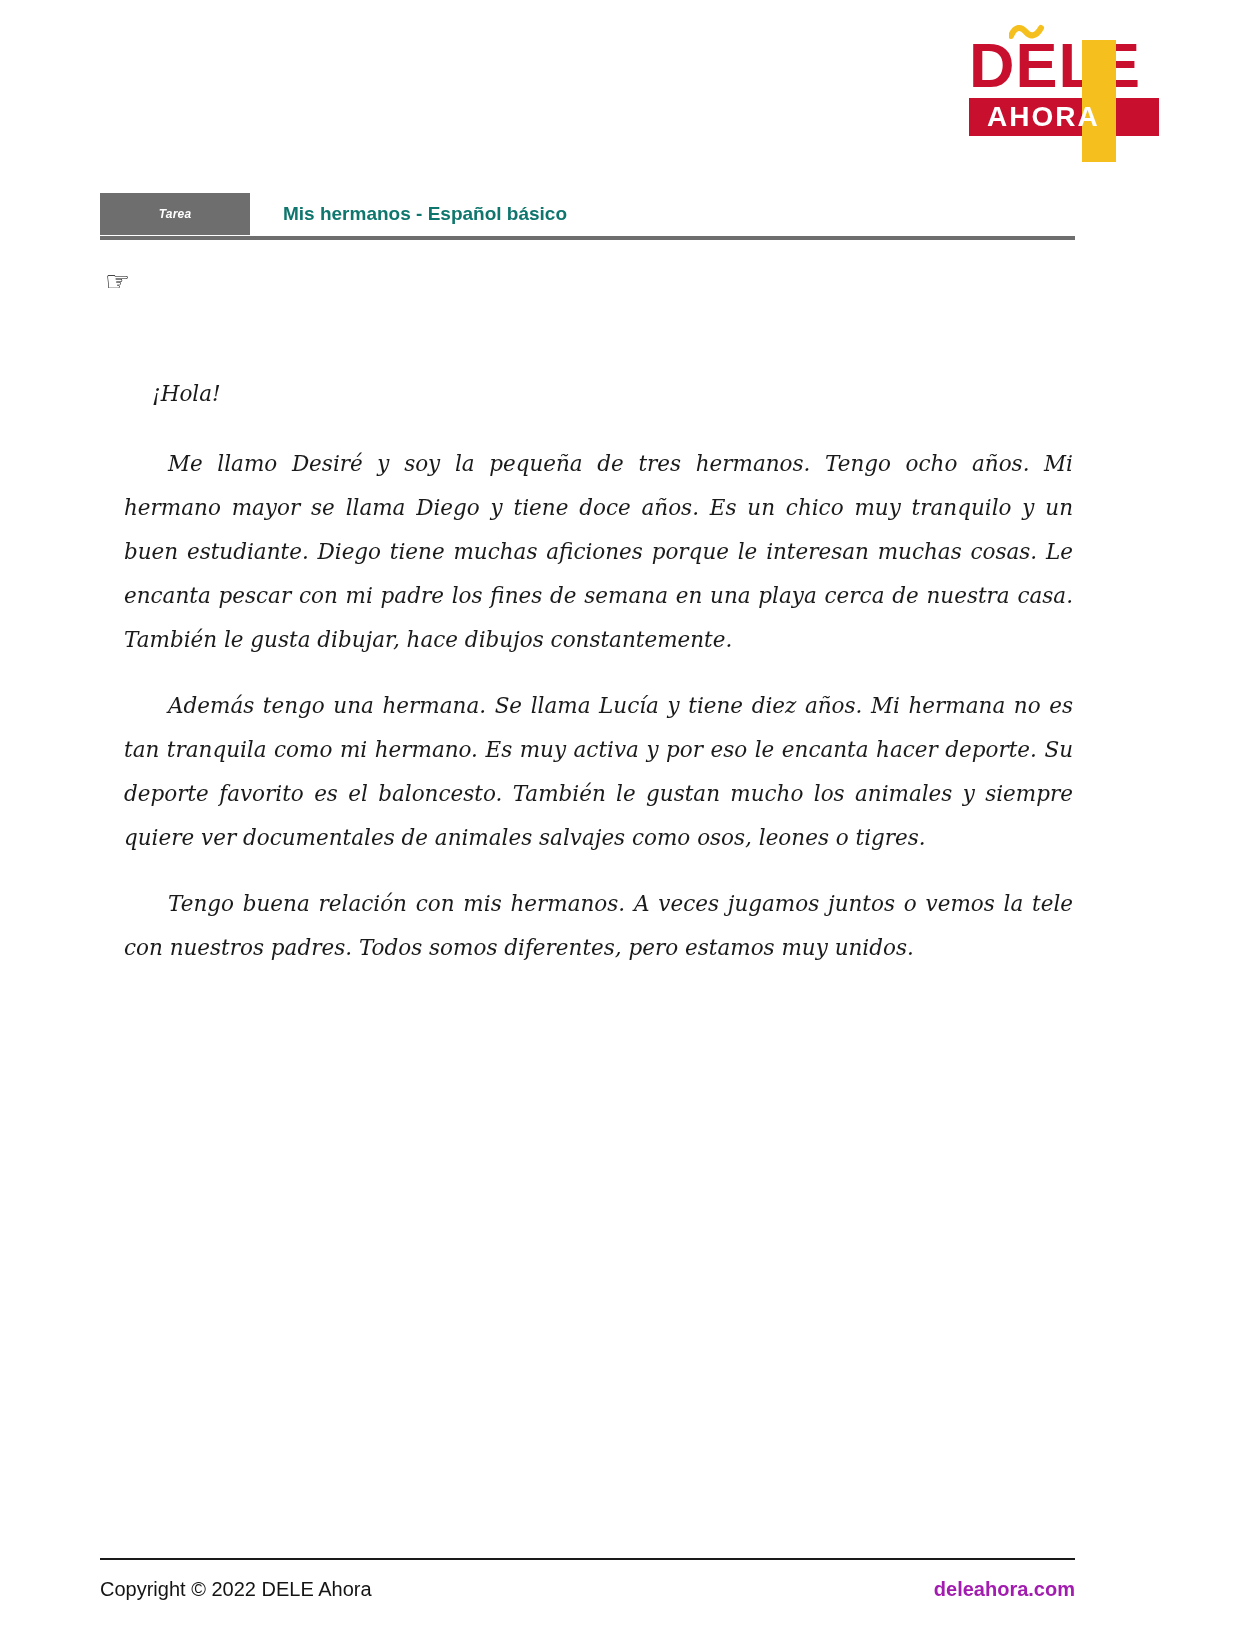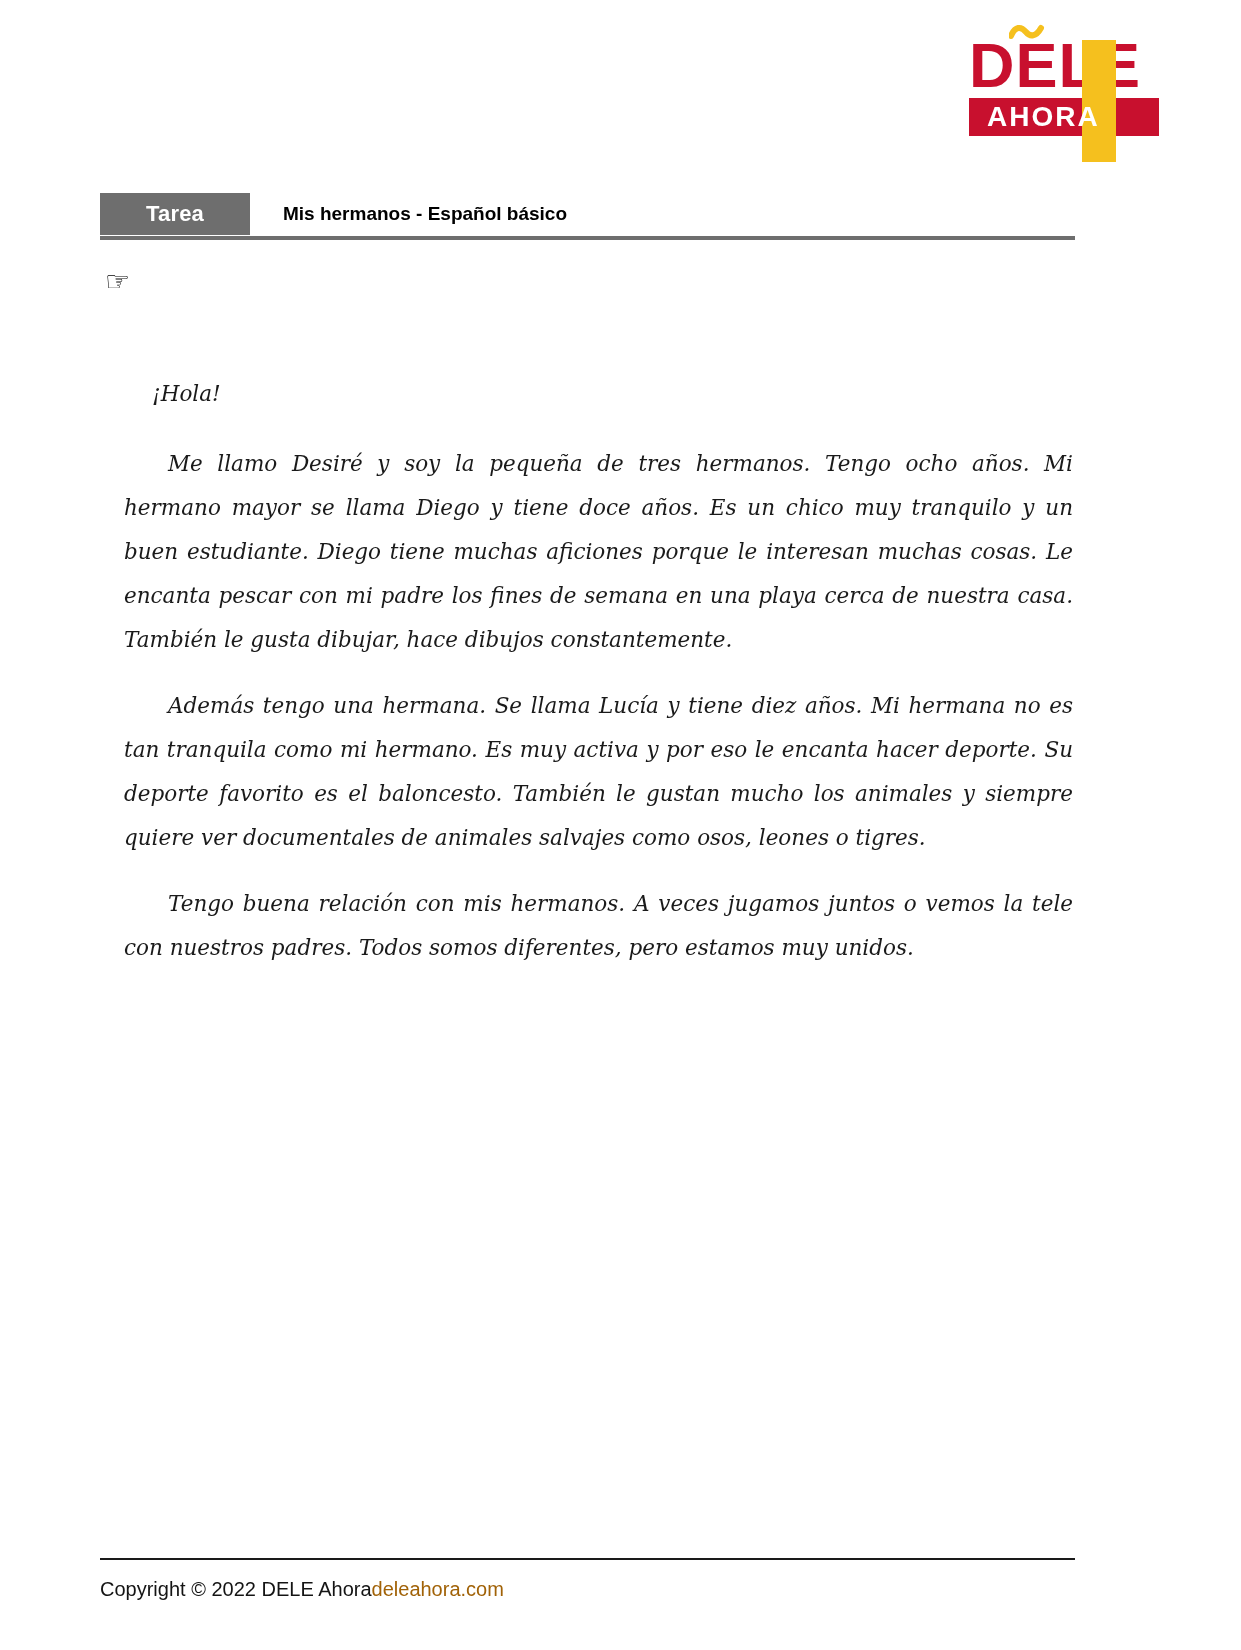--- a/index.html
+++ b/index.html
@@ -96,32 +96,33 @@
     top: 0;
     width: 150px;
     height: 42px;
     background: #6e6e6e;
     display: flex;
     align-items: center;
     justify-content: center;
   }
   .tab-active-label {
     color: #ffffff;
-    font-size: 22px;
+    font-size: 12px;
     font-weight: bold;
     letter-spacing: 0.2px;
+    font-style: italic;
   }
   .tab-title {
     position: absolute;
     left: 183px;
     top: 0;
     height: 42px;
     display: flex;
     align-items: center;
-    color: #000000;
+    color: #0f766e;
     font-size: 19px;
     font-weight: bold;
   }
   .tab-underline {
     position: absolute;
     left: 0;
     top: 43px;
     width: 975px;
     height: 4px;
     background: #6e6e6e;
@@ -187,30 +188,30 @@
     background: #1a1a1a;
   }
   .footer {
     position: absolute;
     left: 100px;
     top: 1572px;
     width: 975px;
     height: 34px;
     display: flex;
     align-items: center;
-    justify-content: flex-start;
+    justify-content: space-between;
   }
   .footer-left {
     font-size: 20px;
     color: #141414;
   }
   .footer-right {
     font-size: 20px;
-    font-weight: normal;
-    color: #a16207;
+    font-weight: bold;
+    color: #a21caf;
   }
 </style>
 </head>
 <body>
 
 <div class="page">
 
   <div class="logo-wrap">
     <div class="logo-banner"></div>
     <div class="logo-yellow-bar"></div>

